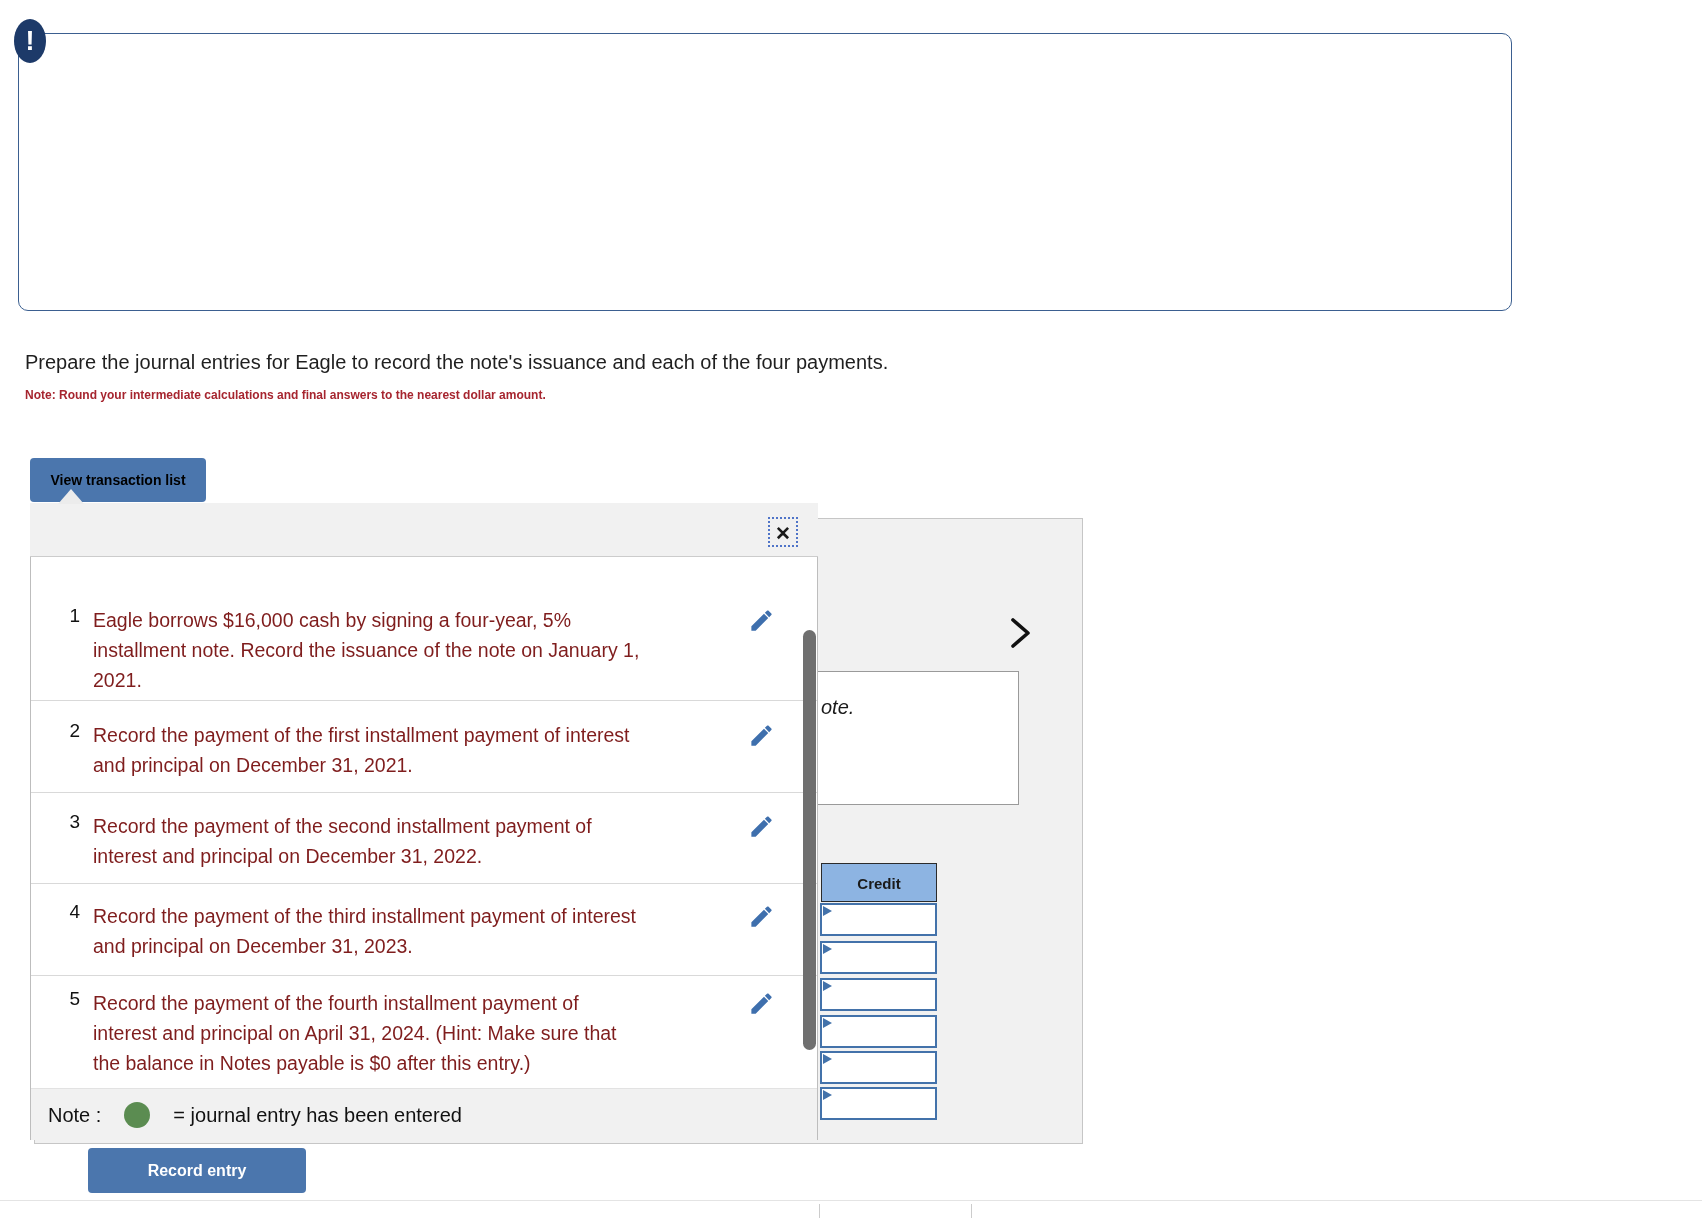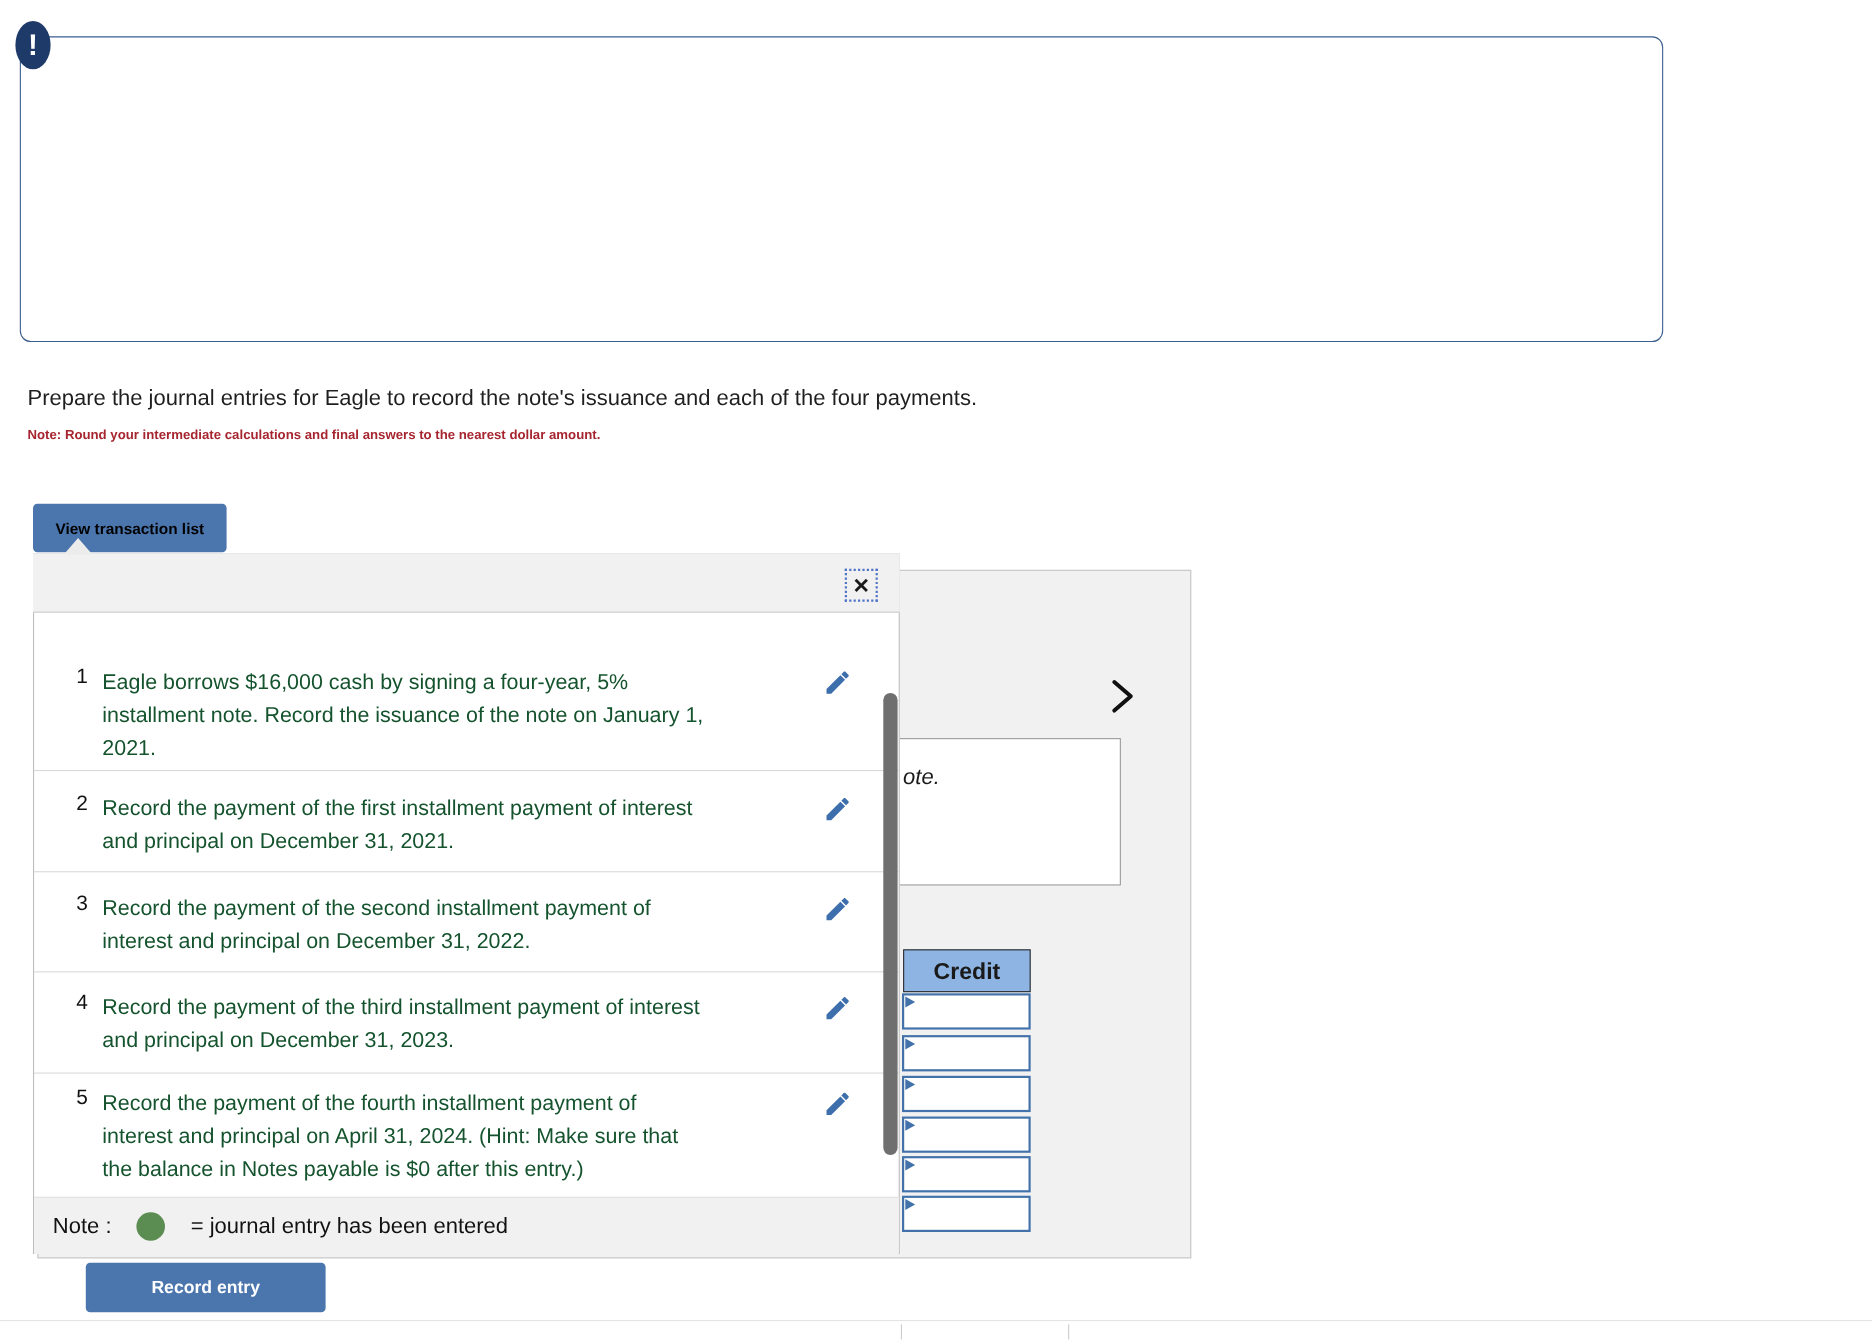--- a/index.html
+++ b/index.html
@@ -23,46 +23,46 @@
     font-size:14px;font-weight:bold;text-align:center;line-height:44px;cursor:pointer;z-index:7;}
   .vtl-pointer{left:58px;top:489px;width:0;height:0;border-left:13px solid transparent;border-right:13px solid transparent;
     border-bottom:15px solid #ececec;z-index:8;}
 
   
   .panel{left:34px;top:518px;width:1047px;height:624px;background:#f1f1f1;border:1px solid #c6c6c6;z-index:1;}
   .chevron-next{left:1008px;top:616px;width:26px;height:34px;z-index:2;cursor:pointer;}
   .note-box{left:756px;top:671px;width:261px;height:132px;background:#fff;border:1px solid #9a9a9a;z-index:2;}
   .note-box-text{left:821px;top:696px;font-size:20px;color:#1a1a1a;z-index:2;font-style:italic;}
   .credit-header{left:821px;top:863px;width:116px;height:39px;background:#8db4e2;border:1.6px solid #2b2b2b;
-    font-size:21px;font-weight:bold;color:#1a1a1a;text-align:center;line-height:39px;z-index:2;box-sizing:border-box;}
+    font-size:15px;font-weight:bold;color:#1a1a1a;text-align:center;line-height:39px;z-index:2;box-sizing:border-box;}
   .credit-cell{left:820px;width:117px;height:33px;background:#fff;border:2px solid #4372aa;box-sizing:border-box;z-index:2;cursor:text;}
   .cell-tri{position:absolute;left:1px;top:1px;width:0;height:0;border-left:9px solid #4372aa;
     border-top:5px solid transparent;border-bottom:5px solid transparent;}
 
   
   .popup{left:30px;top:503px;width:788px;height:637px;background:#fff;border:1px solid #bdbdbd;box-sizing:border-box;z-index:4;}
   .popup-header{left:30px;top:503px;width:788px;height:54px;background:#f1f1f1;border-bottom:1px solid #cccccc;box-sizing:border-box;z-index:5;}
   .close-btn{left:768px;top:517px;width:30px;height:30px;border:2px dotted #4f74c8;color:#1a1a1a;
     font-size:19px;font-weight:bold;text-align:center;line-height:30px;z-index:7;cursor:pointer;background:#f1f1f1;box-sizing:border-box;}
 
   .txn-item{z-index:5;}
   .txn-num{position:absolute;left:26px;top:0;width:24px;text-align:right;font-size:19px;color:#111;}
-  .txn-text{position:absolute;left:63px;top:0;width:548px;font-size:19.5px;line-height:30px;color:#14532d;}
+  .txn-text{position:absolute;left:63px;top:0;width:548px;font-size:19.5px;line-height:30px;color:#7f1d1d;}
   .txn-pencil{position:absolute;left:718px;top:2px;width:27px;height:27px;cursor:pointer;}
   .divider{left:31px;width:786px;height:1px;background:#d9d9d9;z-index:5;}
   .scrollbar{left:803px;top:630px;width:13px;height:420px;background:#6f6f6f;border-radius:7px;z-index:6;cursor:grab;}
 
   .note-bar{left:31px;top:1088px;width:786px;height:51px;background:#f1f1f1;border-top:1px solid #e2e2e2;z-index:6;
     font-size:20px;color:#111;}
   .note-bar-inner{position:absolute;left:17px;top:13px;display:flex;align-items:center;gap:23px;}
   .green-dot{width:26px;height:26px;border-radius:50%;background:#5b8c51;display:inline-block;}
 
   
   .action-btn{top:1148px;height:45px;background:#4b76ad;border-radius:4px;color:#fff;font-size:16px;
-    font-weight:bold;text-align:center;line-height:45px;cursor:pointer;z-index:3;}
+    font-weight:bold;text-align:center;line-height:45px;cursor:pointer;z-index:3;margin-left:10px;}
   .btn-record{left:78px;width:218px;}
   .btn-clear{left:358px;width:218px;}
   .btn-vgj{left:782px;width:251px;}
 
   .page-rule{left:0;top:1200px;width:1702px;height:1px;background:#e4e4e4;z-index:1;}
   .stub-vline{top:1204px;width:1px;height:14px;background:#cccccc;z-index:1;}
 </style>
 </head>
 <body>
 

